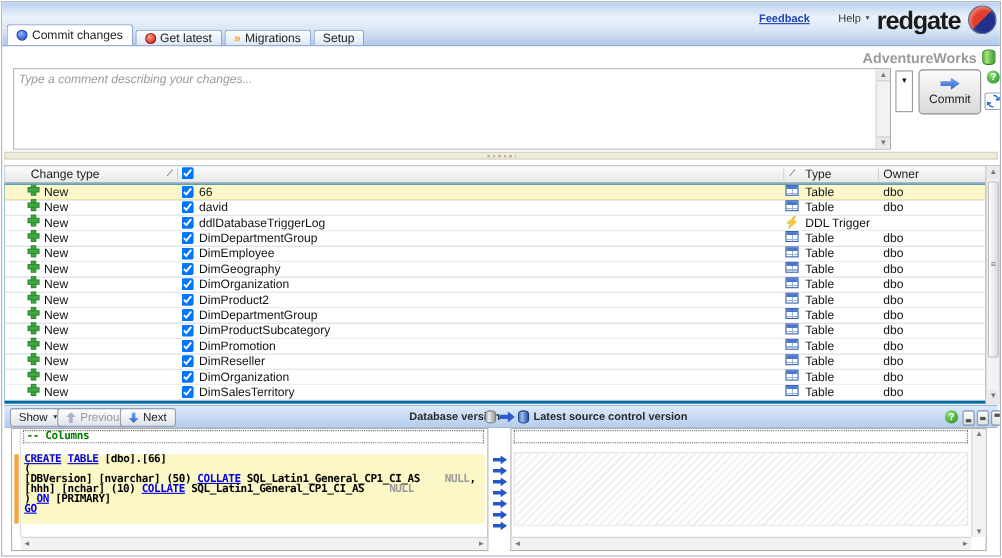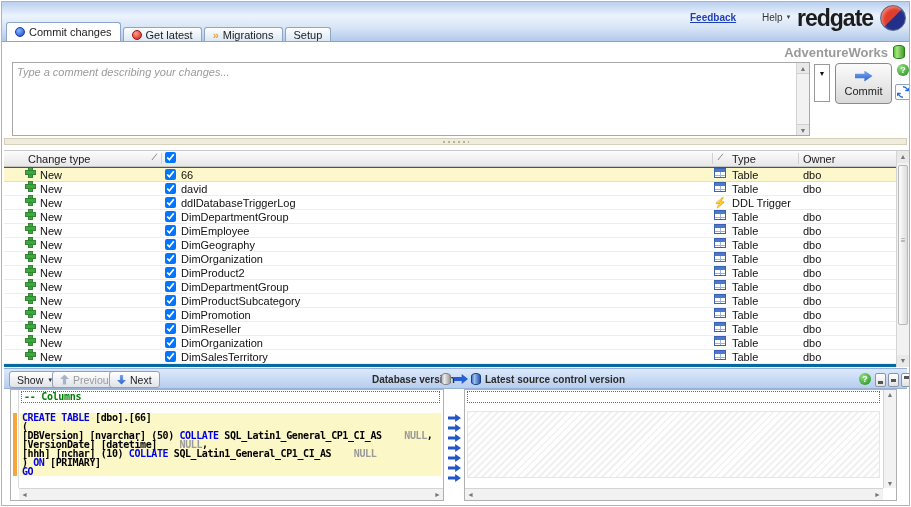--- a/index.html
+++ b/index.html
@@ -128,21 +128,21 @@
   .pane-left { left:8px; width:434px; }
   .pane-right { left:462px; width:433px; }
   .left-gutter { position:absolute; left:0; top:0; bottom:12px; width:8px; background:#fff; border-right:1px solid #dcdcdc; }
   .orange-marker { position:absolute; left:2px; top:23px; width:4px; height:63px; background:#f5a63c; }
   .region-box { position:absolute; top:1px; height:12px; border:1px dotted #6a6a6a; }
   .pane-left .region-box { left:10px; right:3px; }
   .pane-right .region-box { left:2px; right:16px; }
   .region-text { font:bold 10px/10px "DejaVu Sans Mono", monospace; color:#008000; padding-left:2px; letter-spacing:-0.3px; }
   .changed-block { position:absolute; left:9px; top:23px; right:2px; height:63px; background:#fbf7c6; overflow:hidden; }
   .code-line { font:bold 10px/9px "DejaVu Sans Mono", monospace; letter-spacing:-0.4px; white-space:pre; padding-left:2px; }
-  .tok-kw { color:#0000e6; } .tok-pl { color:#000; } .tok-gr { color:#9a9a9a;margin-left:17px; } 
+  .tok-kw { color:#0000e6;text-decoration:underline; } .tok-pl { color:#000; } .tok-gr { color:#9a9a9a;margin-left:17px; } 
   .hatch-block { position:absolute; left:2px; top:21px; right:16px; height:67px;
     background:repeating-linear-gradient(135deg, #f1f1f1 0 2px, #ffffff 2px 5px); border:1px solid #e6e6e6; }
   .hscroll { position:absolute; left:0; right:0; bottom:0; height:12px; background:#f2f2f2; border-top:1px solid #d4d4d4; }
   .pane-left .hscroll { left:8px; }
   .pane-right .hscroll { right:13px; }
   .hscroll .sb-left { position:absolute; left:2px; top:0; font-size:7px; color:#777; line-height:12px; cursor:pointer; }
   .hscroll .sb-right { position:absolute; right:2px; top:0; font-size:7px; color:#777; line-height:12px; cursor:pointer; }
   .pane-vscroll { position:absolute; right:0; top:0; width:13px; bottom:12px; background:#f2f2f2; border-left:1px solid #d4d4d4; }
   .pane-vscroll .sb-up { position:absolute; top:1px; left:0; right:0; text-align:center; font-size:7px; color:#777; cursor:pointer; }
   .pane-vscroll .sb-down { position:absolute; bottom:1px; left:0; right:0; text-align:center; font-size:7px; color:#777; cursor:pointer; }
@@ -390,21 +390,20 @@
     <div class="left-gutter">
       <div class="orange-marker"></div>
     </div>
     <div class="region-box">
       <div class="region-text">-- Columns</div>
     </div>
     <div class="changed-block">
         <div class="code-line"><span class="tok-kw">CREATE</span><span class="tok-pl"> </span><span class="tok-kw">TABLE</span><span class="tok-pl"> [dbo].[66]</span></div>
         <div class="code-line"><span class="tok-pl">(</span></div>
         <div class="code-line"><span class="tok-pl">[DBVersion] [nvarchar] (50) </span><span class="tok-kw">COLLATE</span><span class="tok-pl"> SQL_Latin1_General_CP1_CI_AS </span><span class="tok-gr">NULL</span><span class="tok-pl">,</span></div>
-        <div class="code-line"><span class="tok-pl">[VersionDate] [datetime] </span><span class="tok-gr">NULL</span><span class="tok-pl">,</span></div>
         <div class="code-line"><span class="tok-pl">[hhh] [nchar] (10) </span><span class="tok-kw">COLLATE</span><span class="tok-pl"> SQL_Latin1_General_CP1_CI_AS </span><span class="tok-gr">NULL</span></div>
         <div class="code-line"><span class="tok-pl">) </span><span class="tok-kw">ON</span><span class="tok-pl"> [PRIMARY]</span></div>
         <div class="code-line"><span class="tok-kw">GO</span></div>
       </div>
     <div class="hscroll">
       <span class="sb-left">◄</span>
       <span class="sb-right">►</span>
     </div>
   </div>
 

